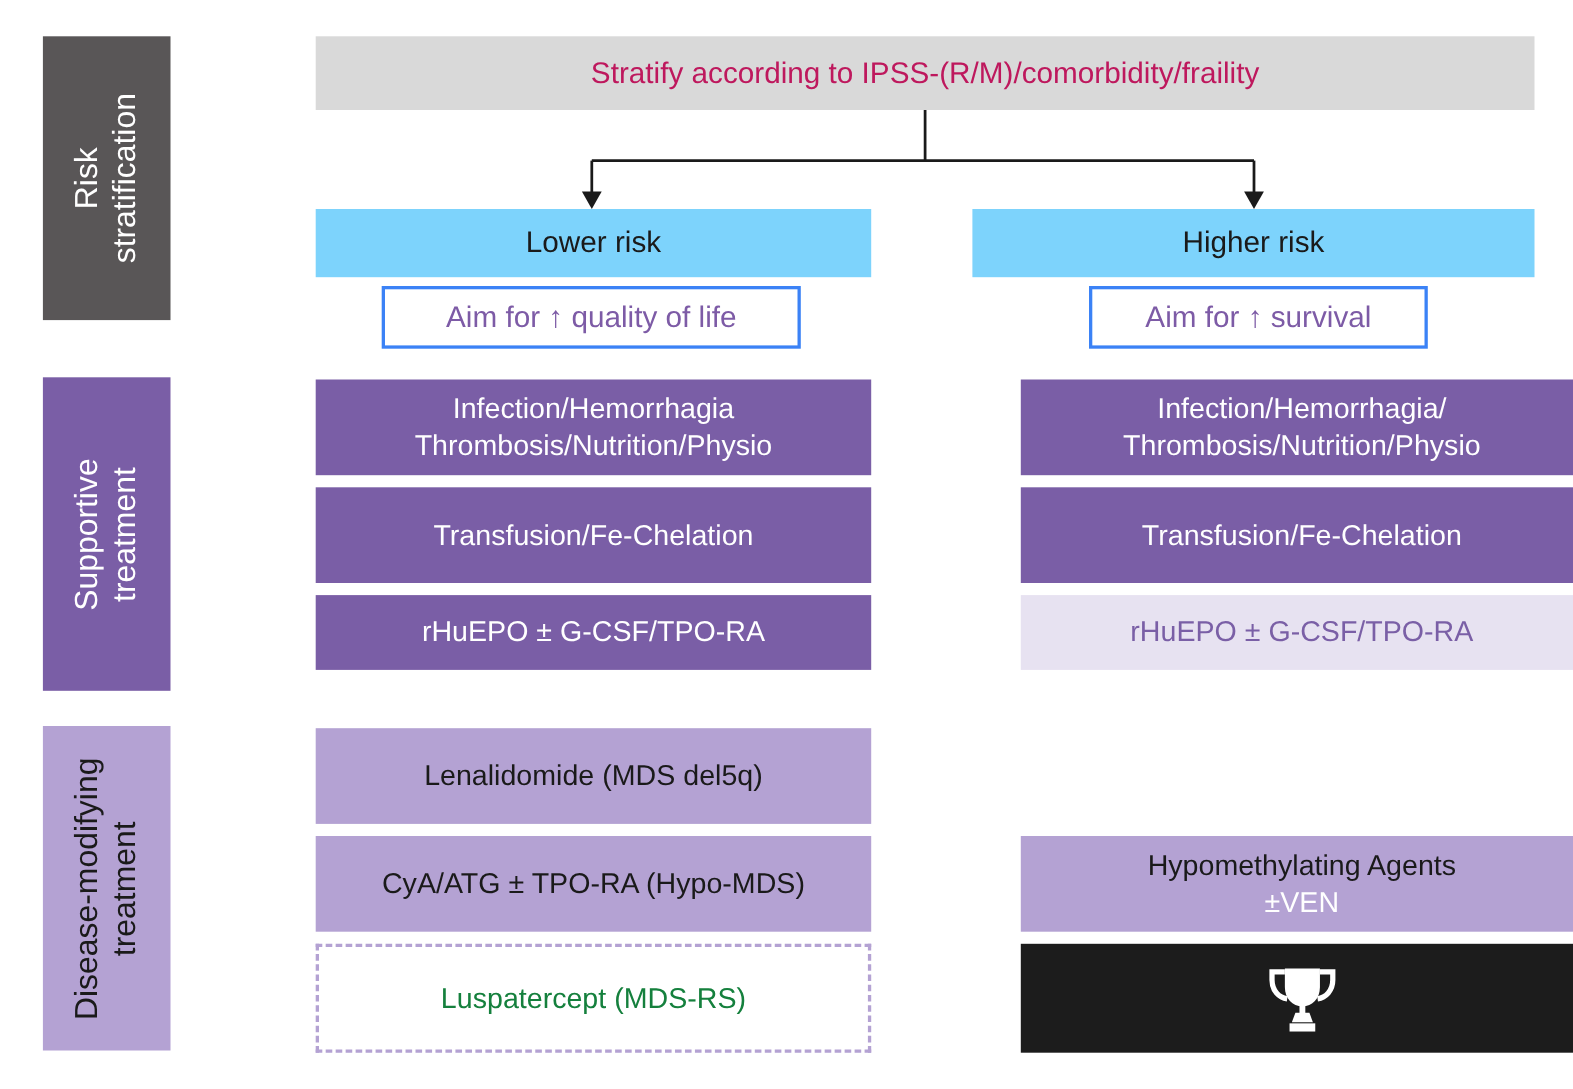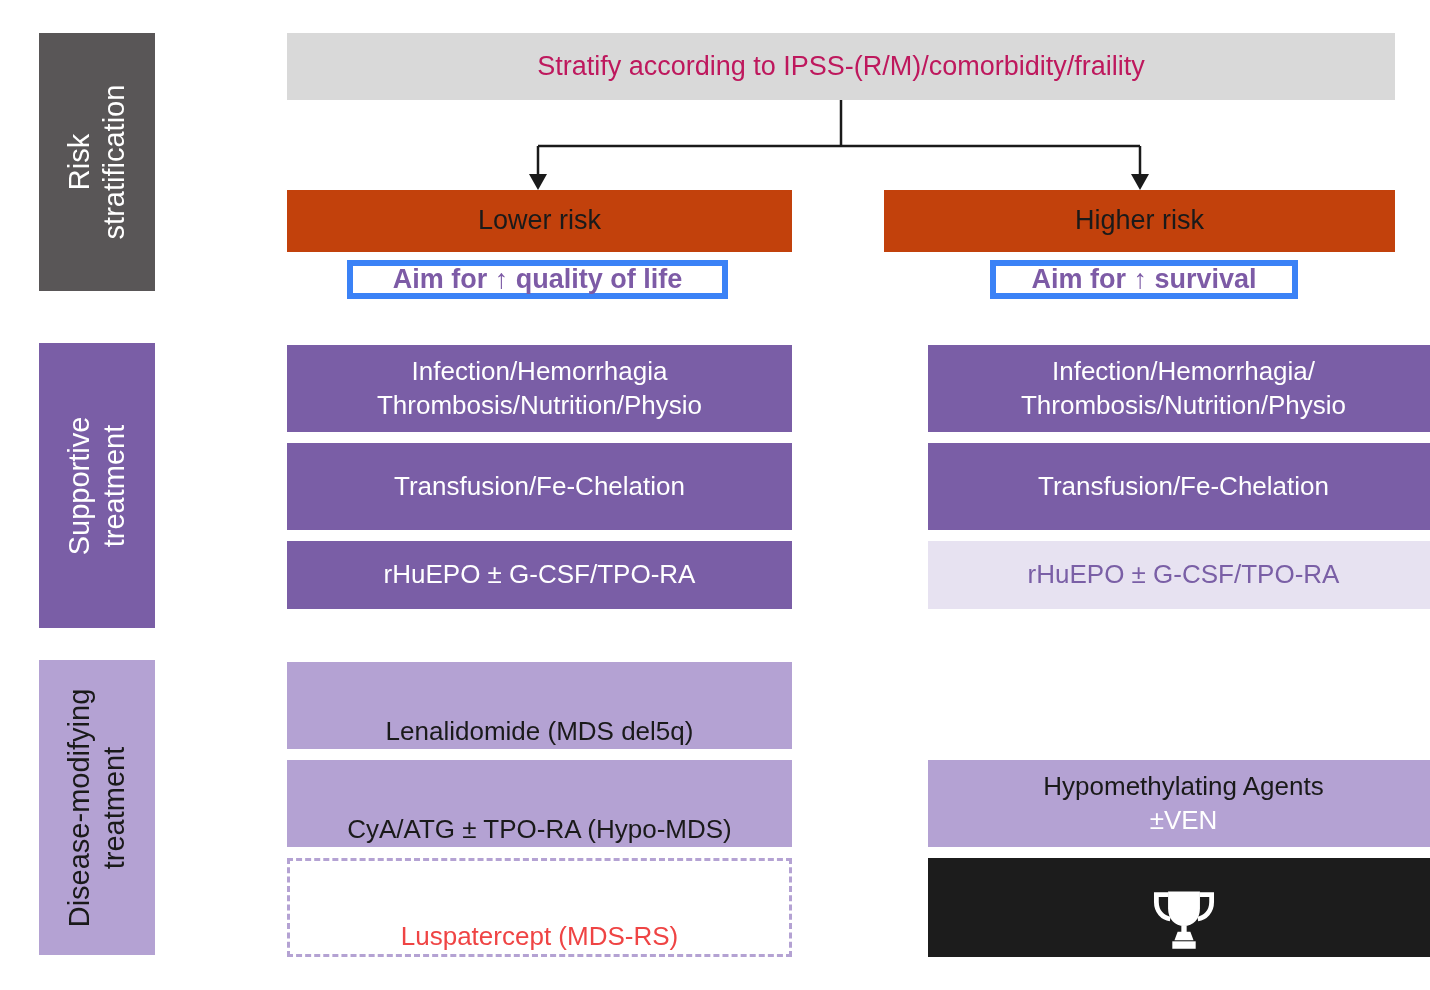--- a/index.html
+++ b/index.html
@@ -28,47 +28,47 @@
   .side-disease .side-inner { width:295px; height:116px; color:#1a1a1a; }
 
   
   .stratify { left:287px; top:33px; width:1108px; height:67px; background:#D9D9D9;
               color:#be185d; font-size:27px; }
 
   
   .connector { position:absolute; left:0; top:100px; width:1430px; height:90px; }
 
   
-  .risk-box { top:190px; height:62px; background:#c2410c; color:#1a1a1a; font-size:27px; }
+  .risk-box { top:190px; height:62px; background:#7dd3fc; color:#1a1a1a; font-size:27px; }
   .risk-lower  { left:287px; width:505px; }
   .risk-higher { left:884px; width:511px; }
 
   
-  .aim-box { top:260px; height:39px; background:#ffffff; border:6px solid #3b82f6;
-             color:#7D5BA6; font-size:27px; font-weight:bold; }
+  .aim-box { top:260px; height:57px; background:#ffffff; border:3px solid #3b82f6;
+             color:#7D5BA6; font-size:27px; font-weight:normal; }
   .aim-lower  { left:347px; width:381px; }
   .aim-higher { left:990px; width:308px; }
 
   
   .col-l { left:287px; width:505px; }
   .col-r { left:928px; width:511px; }
 
   
   .sup { background:#7A5EA6; color:#ffffff; font-size:26px; }
   .row-s1 { top:345px; height:87px; }
   .row-s2 { top:443px; height:87px; }
   .row-s3 { top:541px; height:68px; }
   .sup-muted { background:#E7E2F1; color:#7A5FA6; }
 
   
-  .dis { background:#B4A2D3; color:#1a1a1a; font-size:26px;align-items:flex-end; }
+  .dis { background:#B4A2D3; color:#1a1a1a; font-size:26px; }
   .row-d1 { top:662px; height:87px; }
   .row-d2 { top:760px; height:87px; }
   .row-d3 { top:858px; height:99px; }
-  .dis-dashed { background:#ffffff; border:3px dashed #B4A2D3; color:#ef4444; }
+  .dis-dashed { background:#ffffff; border:3px dashed #B4A2D3; color:#15803d; }
   .dis-dark   { background:#1C1C1C; }
   .ven-line { color:#ffffff; display:block; }
   .dis-stack { display:flex; flex-direction:column; align-items:center; justify-content:center; }
   .trophy { width:68px; height:76px; display:block; }
 </style>
 </head>
 <body>
 
 <div class="canvas">
 

